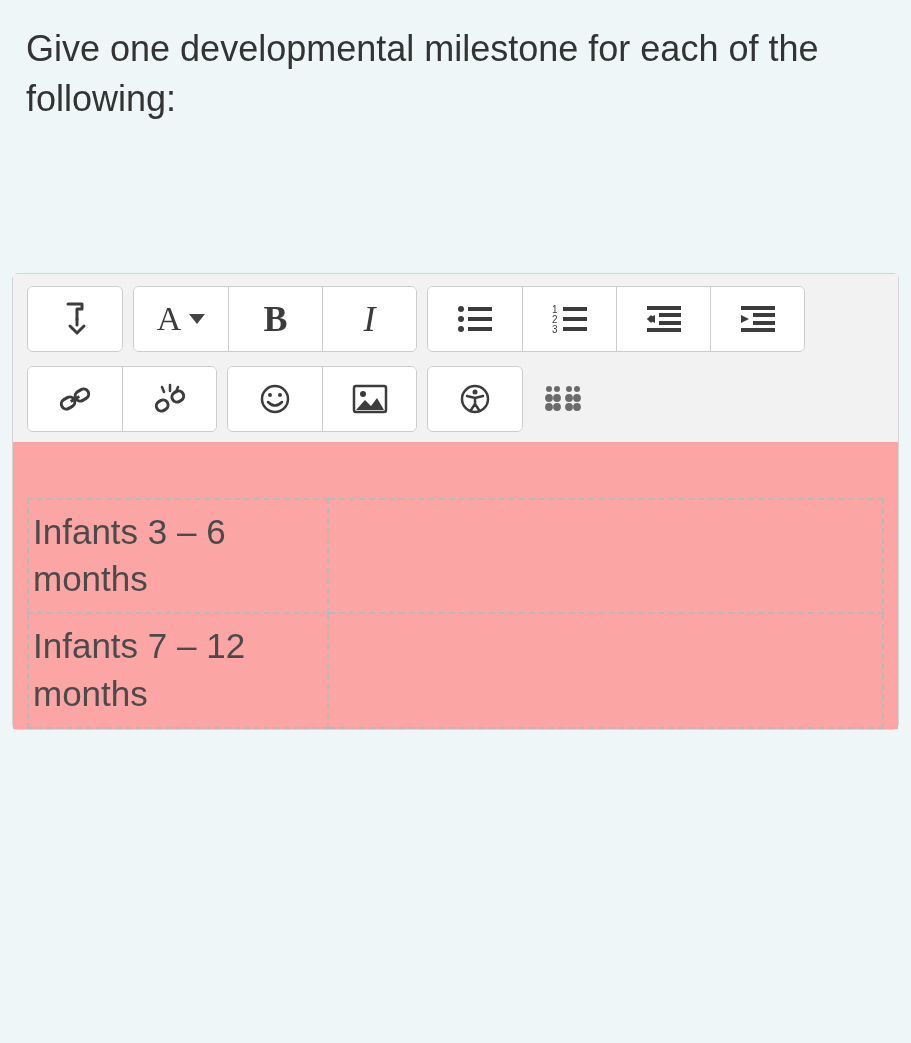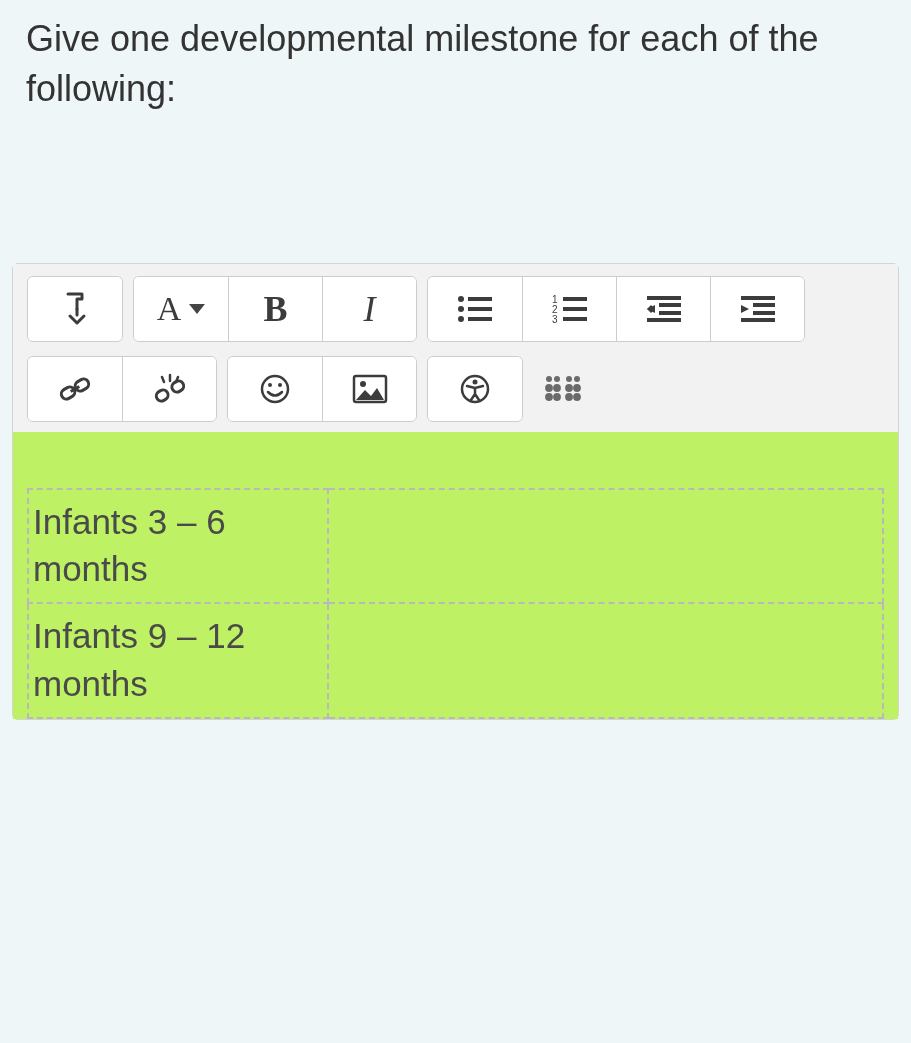--- a/index.html
+++ b/index.html
@@ -6,21 +6,21 @@
   html, body { margin:0; padding:0; }
   body {
     font-family: "Segoe UI", "Helvetica Neue", Arial, sans-serif;
     background:#eef6f7;
     color:#4a4a4a;
     width:911px;
     height:1043px;
     overflow:hidden;
   }
   .prompt {
-    padding:14px 26px 0 26px;
+    padding:24px 26px 0 26px;
     font-size:36px;
     line-height:1.4;
     color:#333;
   }
   .editor-wrap {
     margin:148px 12px 0 12px;
     border:1px solid #d4d4d4;
     border-radius:6px;
     background:#ffffff;
   }
@@ -61,21 +61,21 @@
     gap:6px;
   }
   .fontname .caret {
     width:0;height:0;border-left:8px solid transparent;border-right:8px solid transparent;border-top:10px solid #444;margin-left:2px;
   }
   .bold { font-family:Georgia,"Times New Roman",serif; font-weight:700; font-size:36px; }
   .italic { font-family:Georgia,"Times New Roman",serif; font-style:italic; font-size:36px; }
   .app-grid svg circle { fill:#6b6b6b; }
   .editor-body {
     padding:56px 14px 0 14px;
-    background:#bef264;
+    background:#fca5a5;
   }
   table.answer {
     border-collapse:collapse;
     width:100%;
     table-layout:fixed;
   }
   table.answer td {
     border:2px dashed #b9b9b9;
     padding:8px 8px 10px 4px;
     font-size:35px;
@@ -257,19 +257,19 @@
       <colgroup>
           <col class="labelcol">
           <col>
         </colgroup>
       <tbody>
           <tr>
         <td>Infants 3 – 6 months</td>
         <td></td>
       </tr>
       <tr>
-        <td>Infants 9 – 12 months</td>
+        <td>Infants 7 – 12 months</td>
         <td></td>
       </tr>
     </tbody>
       </table>
   </div>
 </div>
 
 </body></html>

